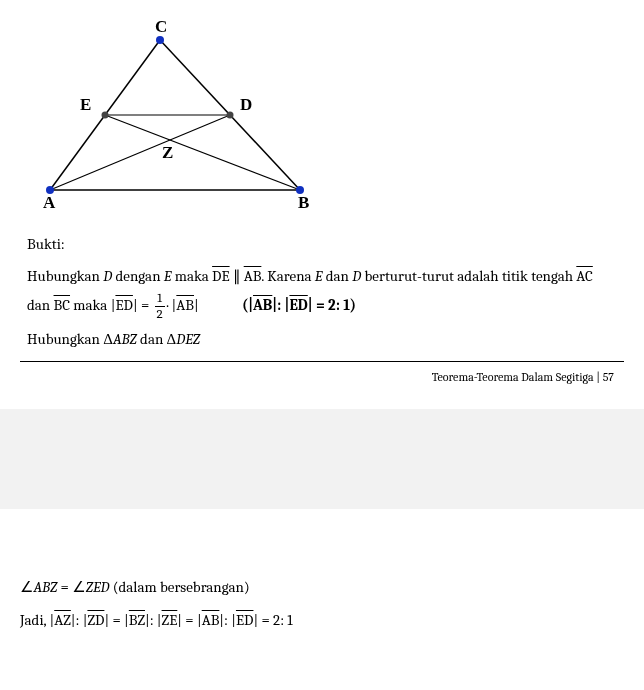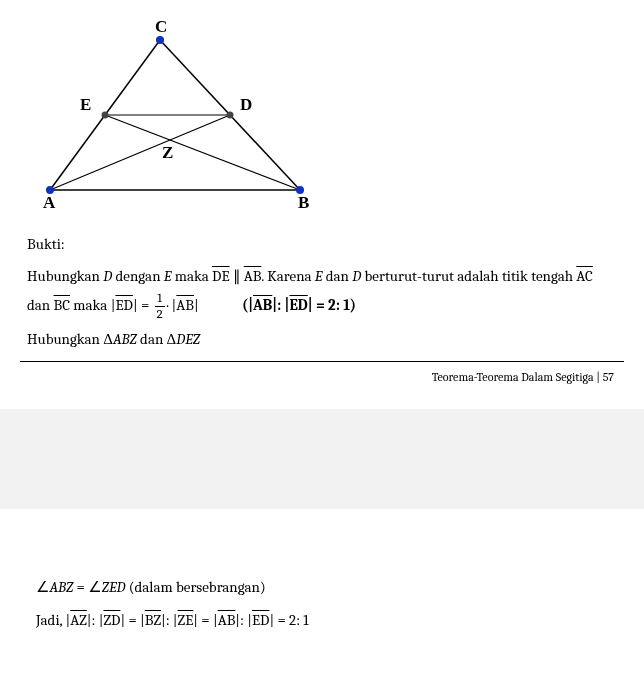--- a/index.html
+++ b/index.html
@@ -54,21 +54,21 @@
     background: #f2f2f2;
     margin: 20px -20px 0 -20px;
   }
   .gap-white {
     height: 60px;
   }
   .lower {
     padding-top: 0;
   }
   .lower p {
-    margin: 4px 16px;
+    margin: 4px 0;
   }
   .frac {
     display: inline-block;
     vertical-align: middle;
     text-align: center;
     font-size: 13px;
     line-height: 1.1;
     margin: 0 2px;
   }
   .frac .num {

